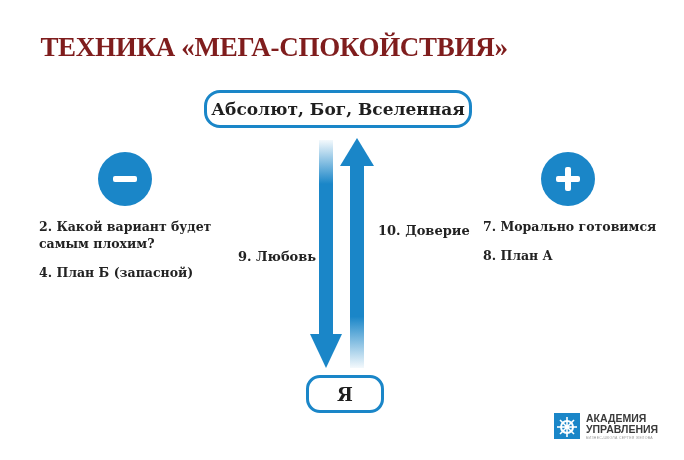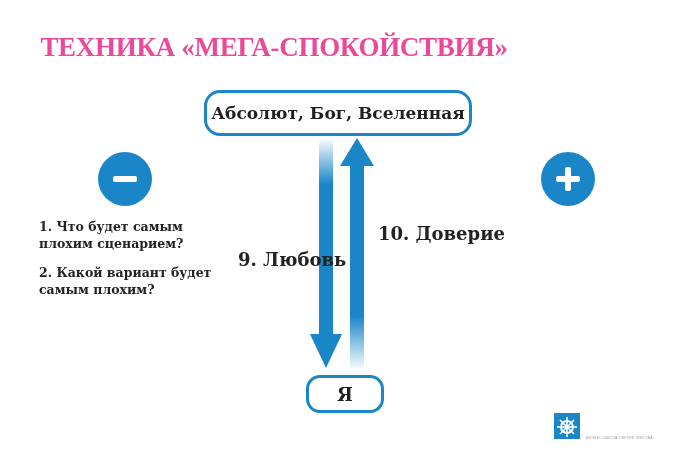--- a/index.html
+++ b/index.html
@@ -1,35 +1,35 @@
 <!DOCTYPE html>
 <html><head>
 <meta charset="utf-8">
 <style>
   html, body { margin:0; padding:0; }
   body { width:684px; height:460px; background:#ffffff; position:relative; overflow:hidden;
          font-family:"DejaVu Serif", serif; color:#222; }
   .title { position:absolute; left:0; top:32px; width:548px; text-align:center;
-           font-family:"Liberation Serif", serif; font-weight:bold; font-size:27px; letter-spacing:-0.3px; color:#ec4899; }
-  .top-box { position:absolute; left:204px; top:90px; width:268px; height:46px; border:3px solid #1a86c8;
+           font-family:"Liberation Serif", serif; font-weight:bold; font-size:27px; letter-spacing:-0.3px; color:#7f1d1d; }
+  .top-box { position:absolute; left:204px; top:90px; width:268px; height:38px; border:3px solid #1a86c8;
              border-radius:16px; box-sizing:border-box; display:flex; align-items:center; justify-content:center;
              font-weight:bold; font-size:17px; color:#1f1f1f; background:#fff; }
   .me-box { position:absolute; left:306px; top:375px; width:78px; height:38px; border:3px solid #1a86c8;
             border-radius:14px; box-sizing:border-box; display:flex; align-items:center; justify-content:center;
             font-weight:bold; font-size:18px; color:#1f1f1f; background:#fff; }
   .circle { position:absolute; width:54px; height:54px; border-radius:50%; background:#1a86c8; }
   .circle.minus { left:98px; top:152px; }
   .circle.plus { left:541px; top:152px; }
   .circle .h { position:absolute; left:15px; top:24px; width:24px; height:6px; background:#fff; border-radius:2px; }
   .circle .v { position:absolute; left:24px; top:15px; width:6px; height:24px; background:#fff; border-radius:2px; }
   .list { position:absolute; font-weight:bold; font-size:12.5px; line-height:17px; color:#222; }
   .list.left { left:39px; top:218px; width:200px; }
   .list.right { left:483px; top:218px; width:200px; }
   .list .item { margin-bottom:12px; }
-  .lbl { position:absolute; font-weight:bold; font-size:18px; color:#222; }
+  .lbl { position:absolute; font-weight:bold; font-size:13px; color:#222; }
   .lbl.love { left:238px; top:249px; }
   .lbl.trust { left:378px; top:223px; }
   .arrows { position:absolute; left:300px; top:134px; }
   .logo { position:absolute; left:554px; top:413px; width:120px; height:30px; }
   .logo-mark { position:absolute; left:0; top:0; width:26px; height:26px; background:#1a86c8; }
   .logo-text { position:absolute; left:32px; top:0; font-family:"Liberation Sans", sans-serif; font-weight:bold;
                font-size:10.5px; line-height:11px; color:#3a3a3a; }
   .logo-sub { position:absolute; left:32px; top:23px; font-family:"Liberation Sans", sans-serif; font-size:3.5px; color:#999; letter-spacing:0.3px; }
 </style>
 </head>
@@ -73,34 +73,40 @@
 
 <div class="circle minus">
     <div class="h"></div>
   </div>
 <div class="circle plus">
     <div class="h"></div>
     <div class="v"></div>
   </div>
 
 <div class="list left">
-  <div class="item">1. Что будет самым плохим сценарием?</div>
   <div class="item">2. Какой вариант будет самым плохим?</div>
+  <div class="item">4. План Б (запасной)</div>
 </div>
 
 <div class="list right">
+  <div class="item">7. Морально готовимся</div>
+  <div class="item">8. План А</div>
 </div>
 
 <div class="logo">
   <div class="logo-mark">
     <svg width="26" height="26" viewBox="0 0 26 26">
       <circle cx="13" cy="14" r="6" fill="none" stroke="#fff" stroke-width="2"></circle>
       <circle cx="13" cy="14" r="2" fill="#fff"></circle>
       <g stroke="#fff" stroke-width="1.6">
         <line x1="13" y1="4" x2="13" y2="24"></line>
           <line x1="3" y1="14" x2="23" y2="14"></line>
         <line x1="6" y1="7" x2="20" y2="21"></line>
           <line x1="20" y1="7" x2="6" y2="21"></line>
       </g>
     </svg>
   </div>
+  <div class="logo-text">
+    <div>АКАДЕМИЯ</div>
+    <div>УПРАВЛЕНИЯ</div>
+  </div>
   <div class="logo-sub">БИЗНЕС-ШКОЛА СЕРГЕЯ ЖЕЛОВА</div>
 </div>
 
 </body></html>

